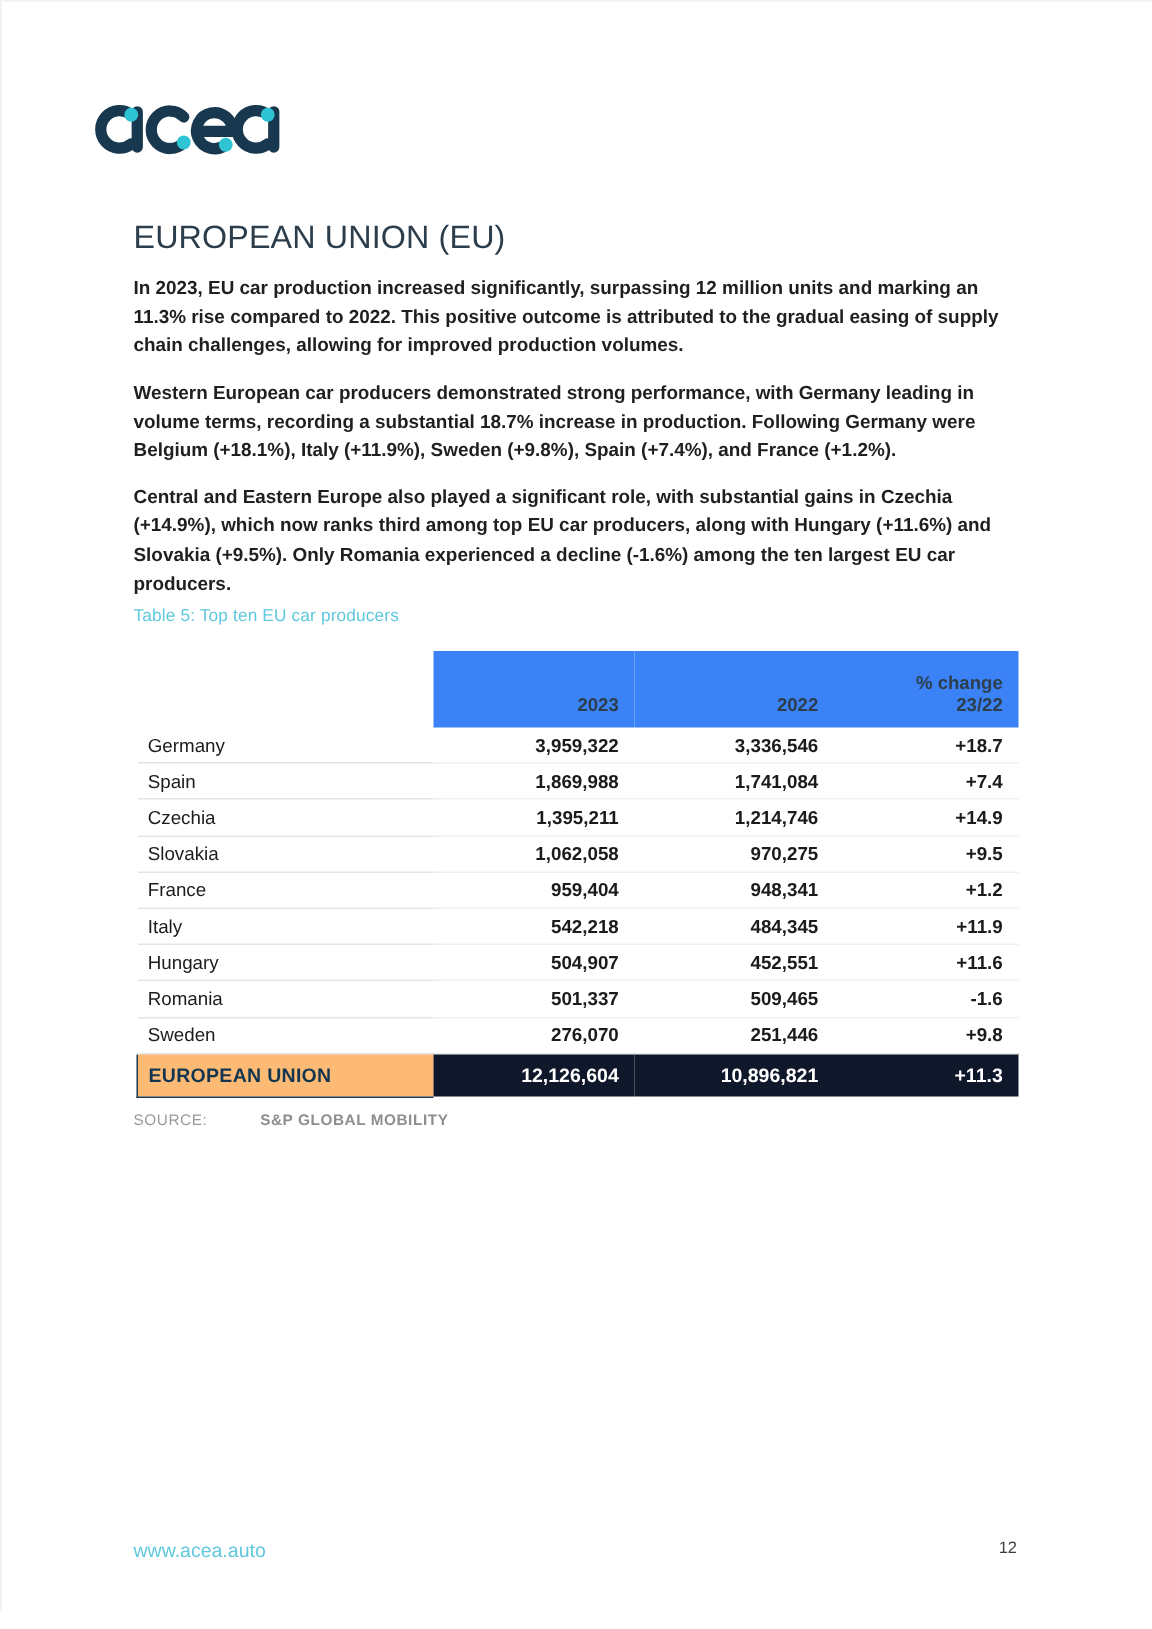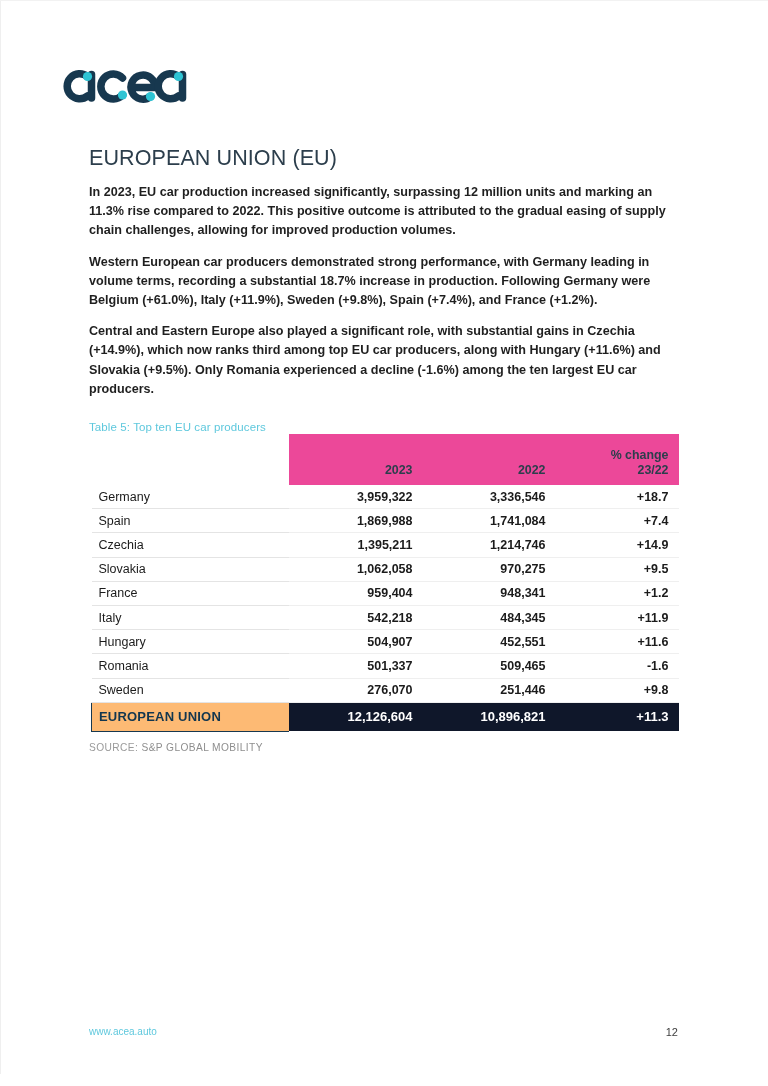--- a/index.html
+++ b/index.html
@@ -66,21 +66,21 @@
     line-height: 19.2px;
     margin: 0 0 12px 0;
     text-align: left;
   }
   .para:last-child { margin-bottom: 0; }
 
   
   .table-caption {
     position: absolute;
     left: 89px;
-    top: 421px;
+    top: 405px;
     font-size: 11.5px;
     color: #5ec8dd;
     letter-spacing: 0.1px;
     white-space: nowrap;
   }
 
   
   .table-wrap {
     position: absolute;
     left: 91px;
@@ -92,21 +92,21 @@
     width: 587px;
     table-layout: fixed;
   }
   table.producers col.c-country { width: 197px; }
   table.producers col.c-y2023   { width: 134px; }
   table.producers col.c-y2022   { width: 133px; }
   table.producers col.c-change  { width: 123px; }
 
   
   thead th {
-    background: #ec4899;
+    background: #3b82f6;
     color: #2c3e4c;
     font-size: 12.4px;
     font-weight: bold;
     text-align: right;
     padding: 0 10px 7px 0;
     vertical-align: bottom;
     height: 44px;
     border: none;
   }
   thead th.th-country {
@@ -169,28 +169,28 @@
   .source {
     position: absolute;
     left: 89px;
     top: 742px;
     font-size: 10.2px;
     color: #9a9a9a;
     letter-spacing: 0.4px;
     white-space: nowrap;
   }
   .source .src-label { font-weight: 400; }
-  .source .src-value { font-weight: normal; color: #8e8e8e; }
+  .source .src-value { font-weight: bold; color: #8e8e8e; margin-left: 32px; }
 
   
   .footer-url {
     position: absolute;
     left: 89px;
     top: 1026px;
-    font-size: 10px;
+    font-size: 13px;
     color: #5ec8dd;
   }
   .footer-page {
     position: absolute;
     left: 0;
     top: 1026px;
     width: 678px;
     text-align: right;
     font-size: 11px;
     color: #3d3d3d;
@@ -224,21 +224,21 @@
         <circle cx="88.5" cy="48.5" r="4.6"></circle>
         <circle cx="116.5" cy="28.5" r="4.6"></circle>
       </g>
     </svg>
   </div>
 
   <div class="heading">EUROPEAN UNION (EU)</div>
 
   <div class="body-block">
     <p class="para">In 2023, EU car production increased significantly, surpassing 12 million units and marking an 11.3% rise compared to 2022. This positive outcome is attributed to the gradual easing of supply chain challenges, allowing for improved production volumes.</p>
-    <p class="para">Western European car producers demonstrated strong performance, with Germany leading in volume terms, recording a substantial 18.7% increase in production. Following Germany were Belgium (+61.0%), Italy (+11.9%), Sweden (+9.8%), Spain (+7.4%), and France (+1.2%).</p>
+    <p class="para">Western European car producers demonstrated strong performance, with Germany leading in volume terms, recording a substantial 18.7% increase in production. Following Germany were Belgium (+18.1%), Italy (+11.9%), Sweden (+9.8%), Spain (+7.4%), and France (+1.2%).</p>
     <p class="para">Central and Eastern Europe also played a significant role, with substantial gains in Czechia (+14.9%), which now ranks third among top EU car producers, along with Hungary (+11.6%) and Slovakia (+9.5%). Only Romania experienced a decline (-1.6%) among the ten largest EU car producers.</p>
   </div>
 
   <div class="table-caption">Table 5: Top ten EU car producers</div>
 
   <div class="table-wrap">
     <table class="producers">
       <colgroup>
         <col class="c-country">
           <col class="c-y2023">

